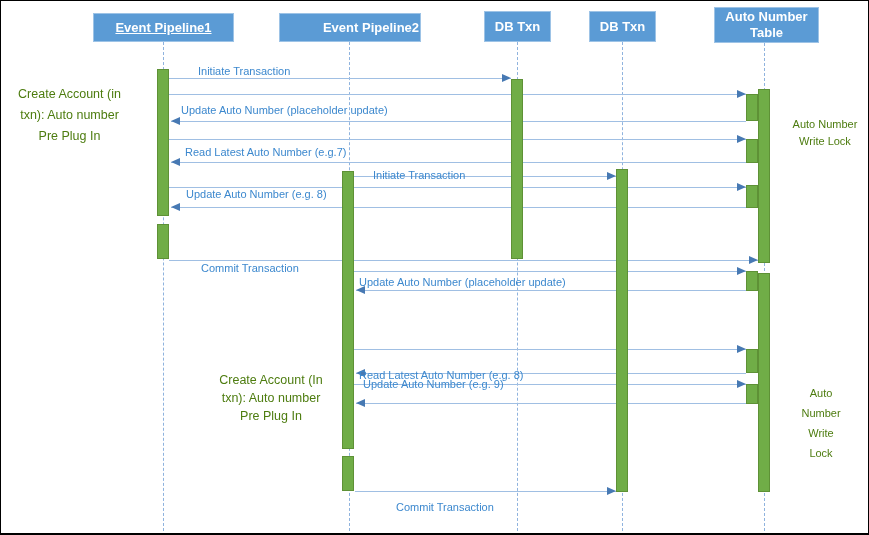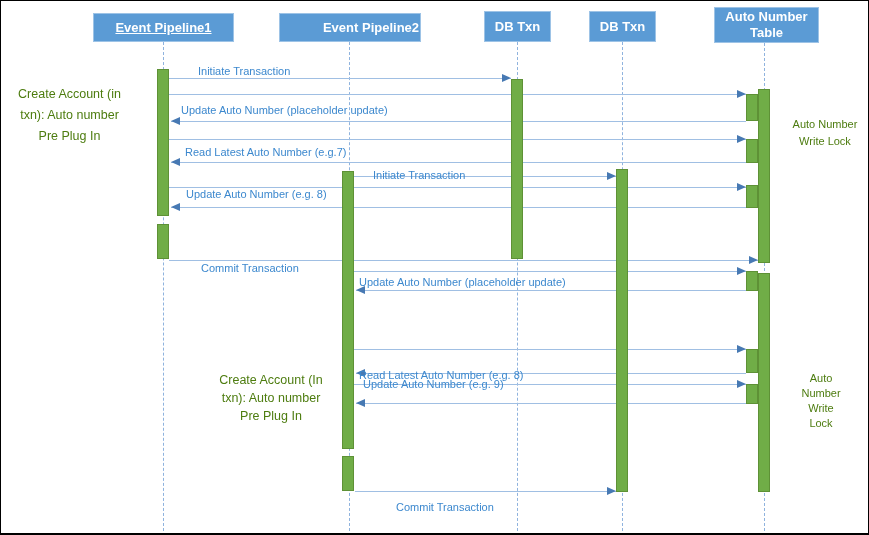--- a/index.html
+++ b/index.html
@@ -120,18 +120,18 @@
   <div class="bar" style="left:745px;top:383px;width:12px;height:20px;"></div>
 
   <div class="note big" style="left:2px;top:83px;width:133px;line-height:21px;">Create Account (in
 txn): Auto number
 Pre Plug In</div>
   <div class="note small" style="left:778px;top:115px;width:92px;line-height:17px;">Auto Number
 Write Lock</div>
   <div class="note big" style="left:203px;top:370px;width:134px;line-height:18px;">Create Account (In
 txn): Auto number
 Pre Plug In</div>
-  <div class="note small" style="left:788px;top:370px;width:64px;line-height:15px;">Auto
+  <div class="note small" style="left:788px;top:382px;width:64px;line-height:20px;">Auto
 Number
 Write
 Lock</div>
 
 </div>
 
 </body></html>

